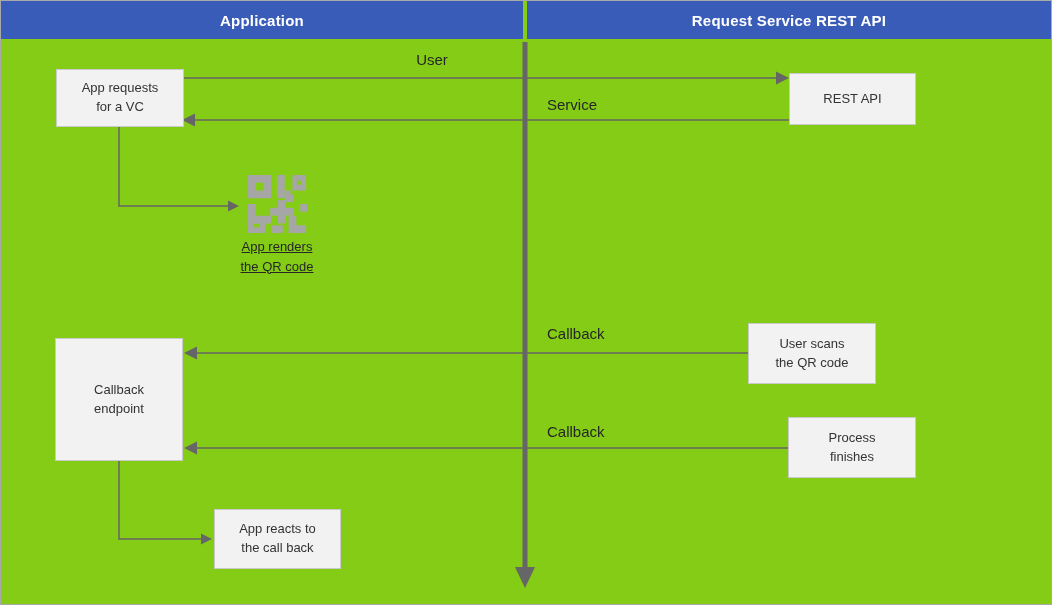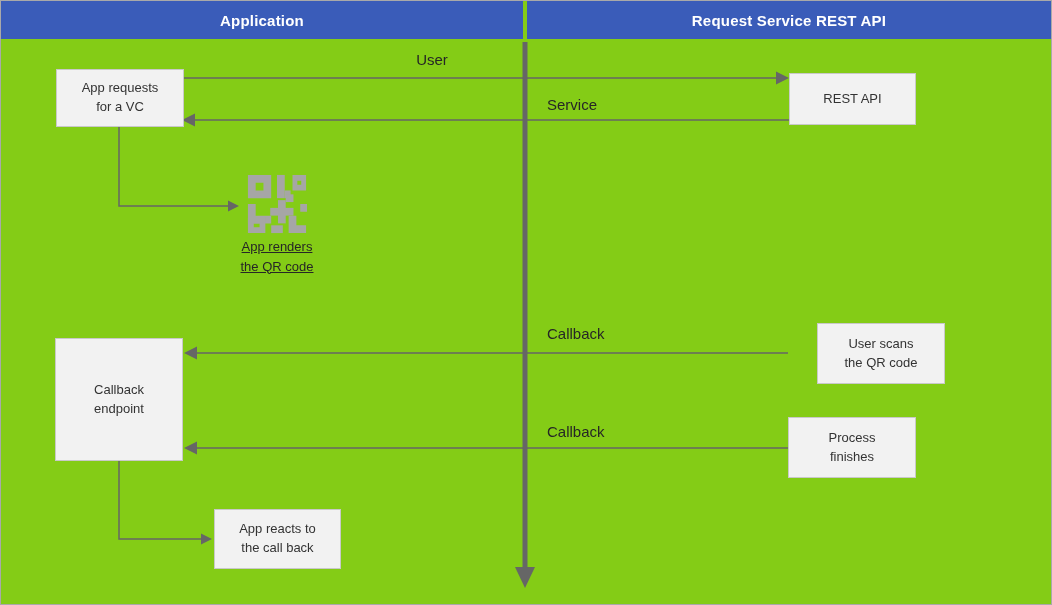--- a/index.html
+++ b/index.html
@@ -92,21 +92,21 @@
 
   <div class="node" style="left:788px;top:72px;width:127px;height:52px;">
     <span class="node-label">REST API</span>
   </div>
 
   <div class="node" style="left:54px;top:337px;width:128px;height:123px;">
     <span class="node-label">Callback
 endpoint</span>
   </div>
 
-  <div class="node" style="left:816px;top:322px;width:128px;height:61px;">
+  <div class="node" style="left:747px;top:322px;width:128px;height:61px;">
     <span class="node-label">User scans
 the QR code</span>
   </div>
 
   <div class="node" style="left:213px;top:508px;width:127px;height:60px;">
     <span class="node-label">App reacts to
 the call back</span>
   </div>
 
   <div class="node" style="left:787px;top:416px;width:128px;height:61px;">

